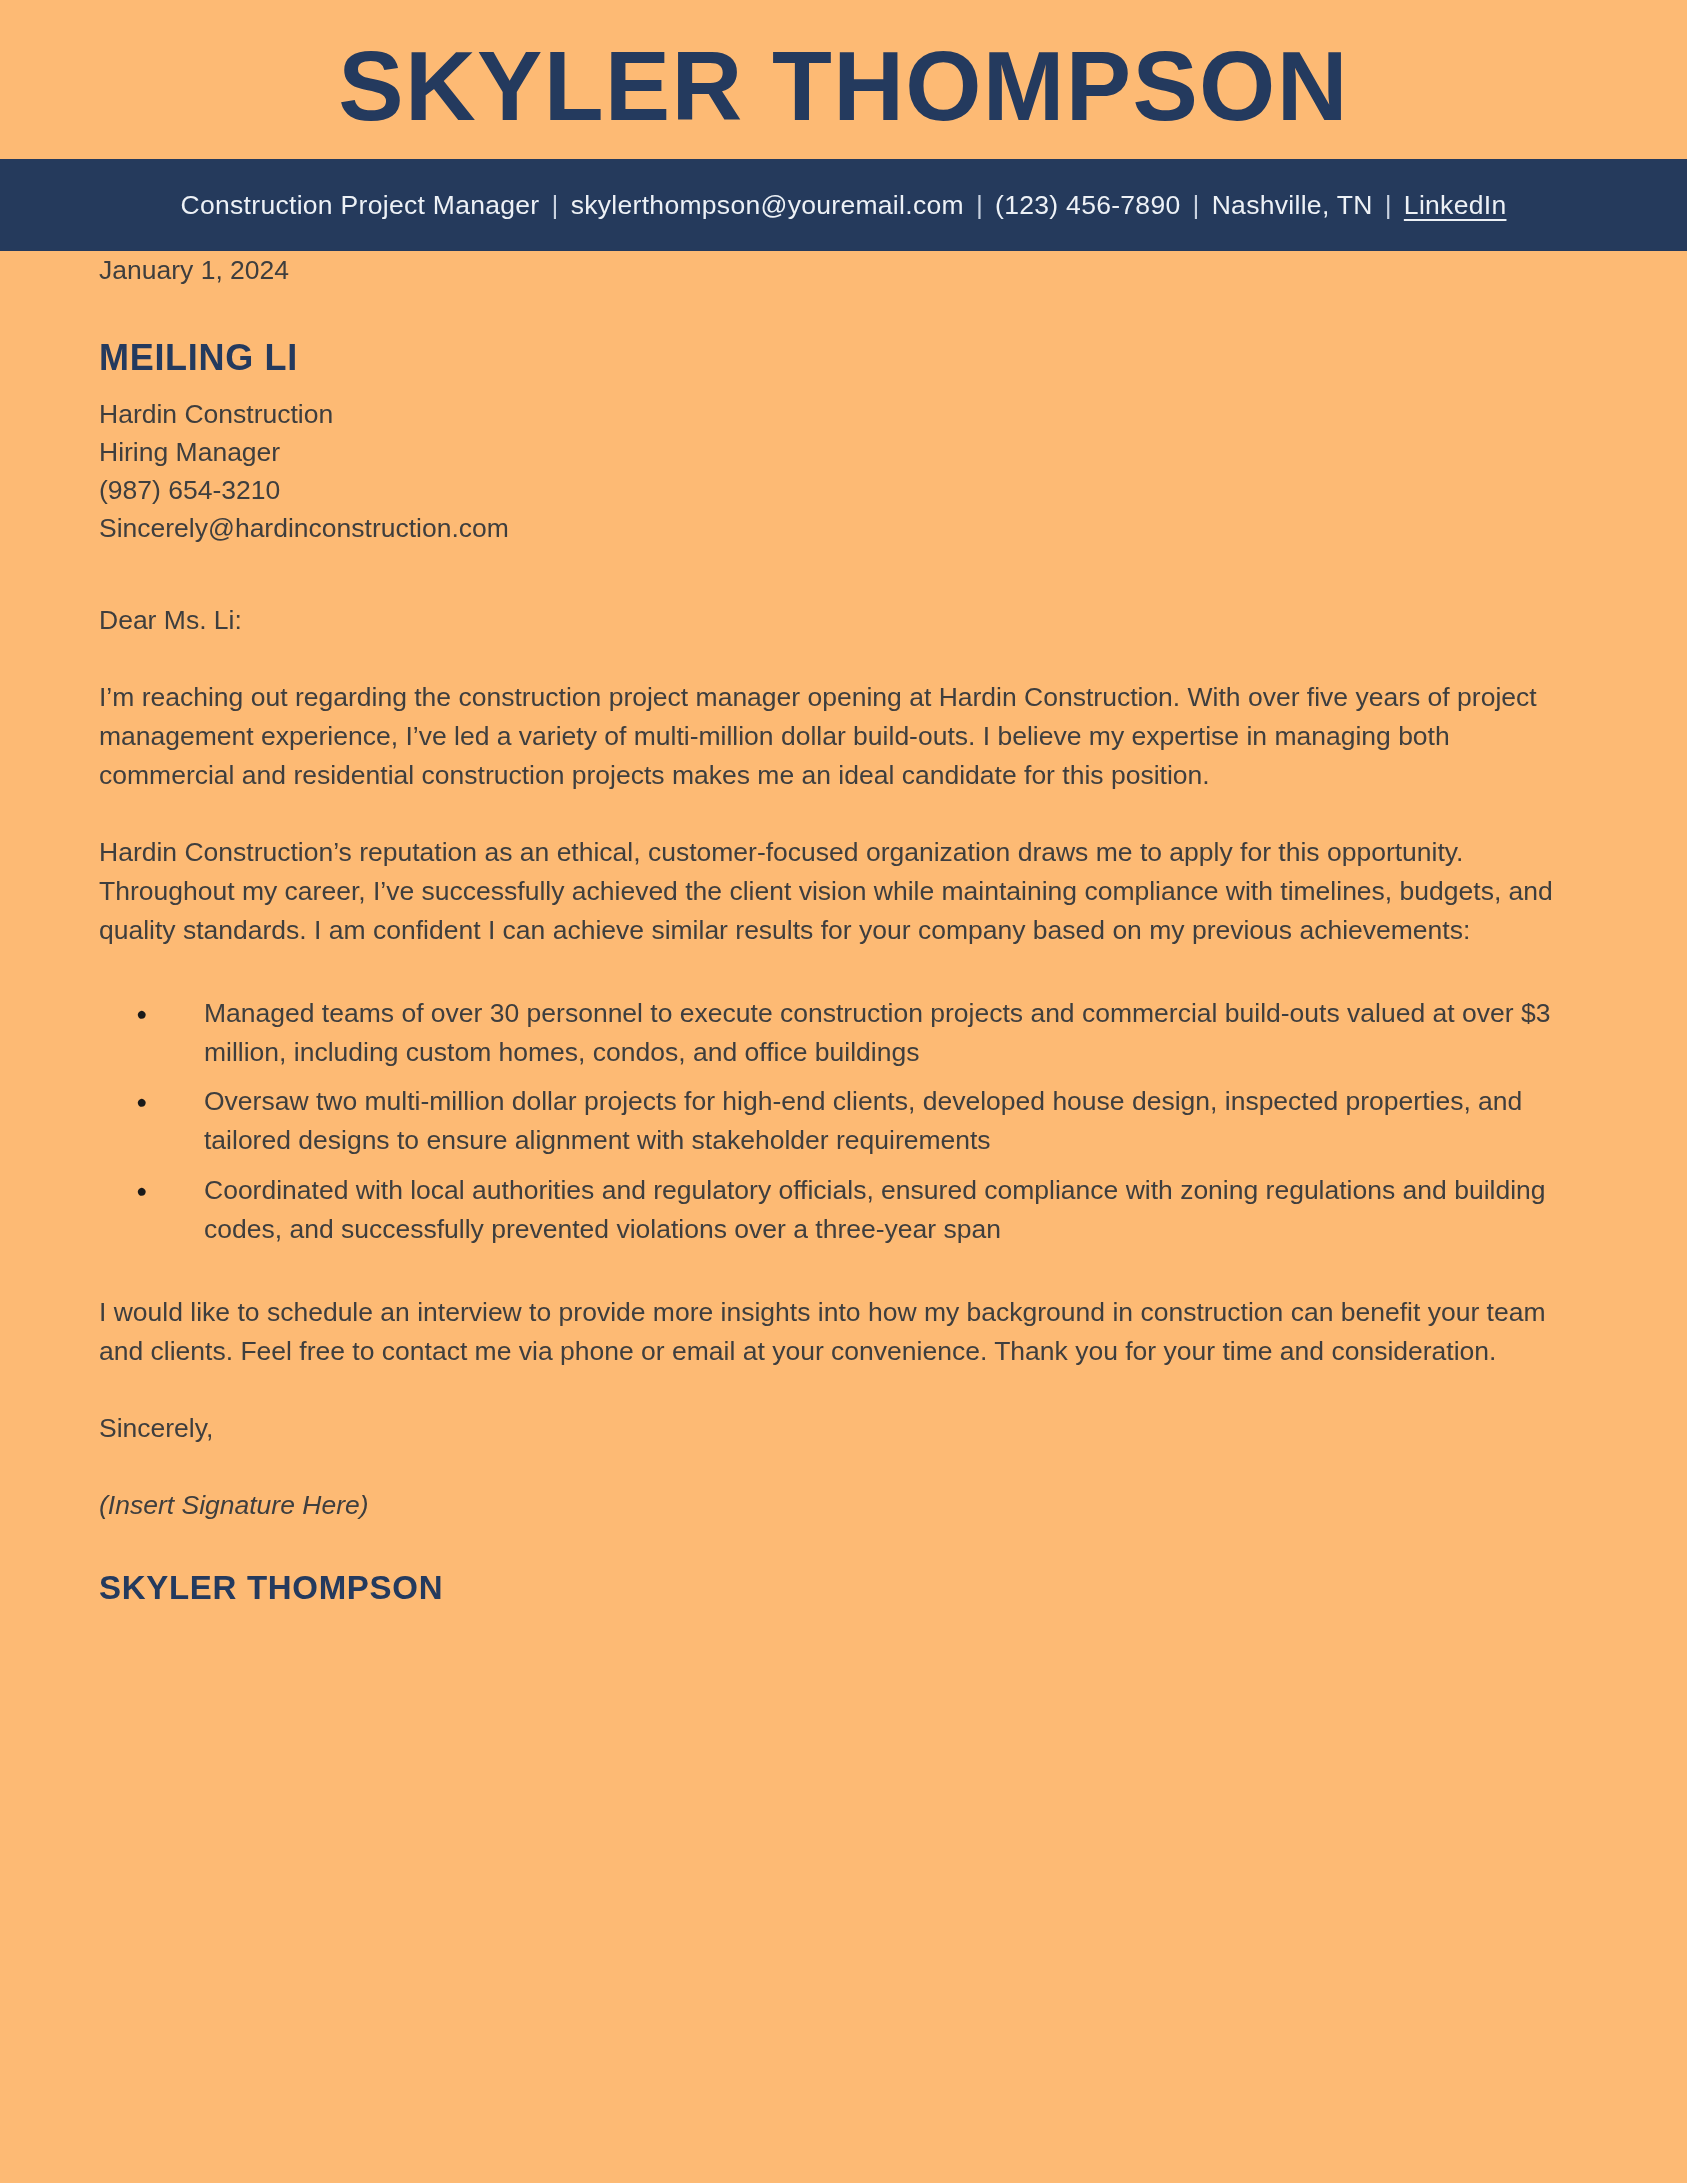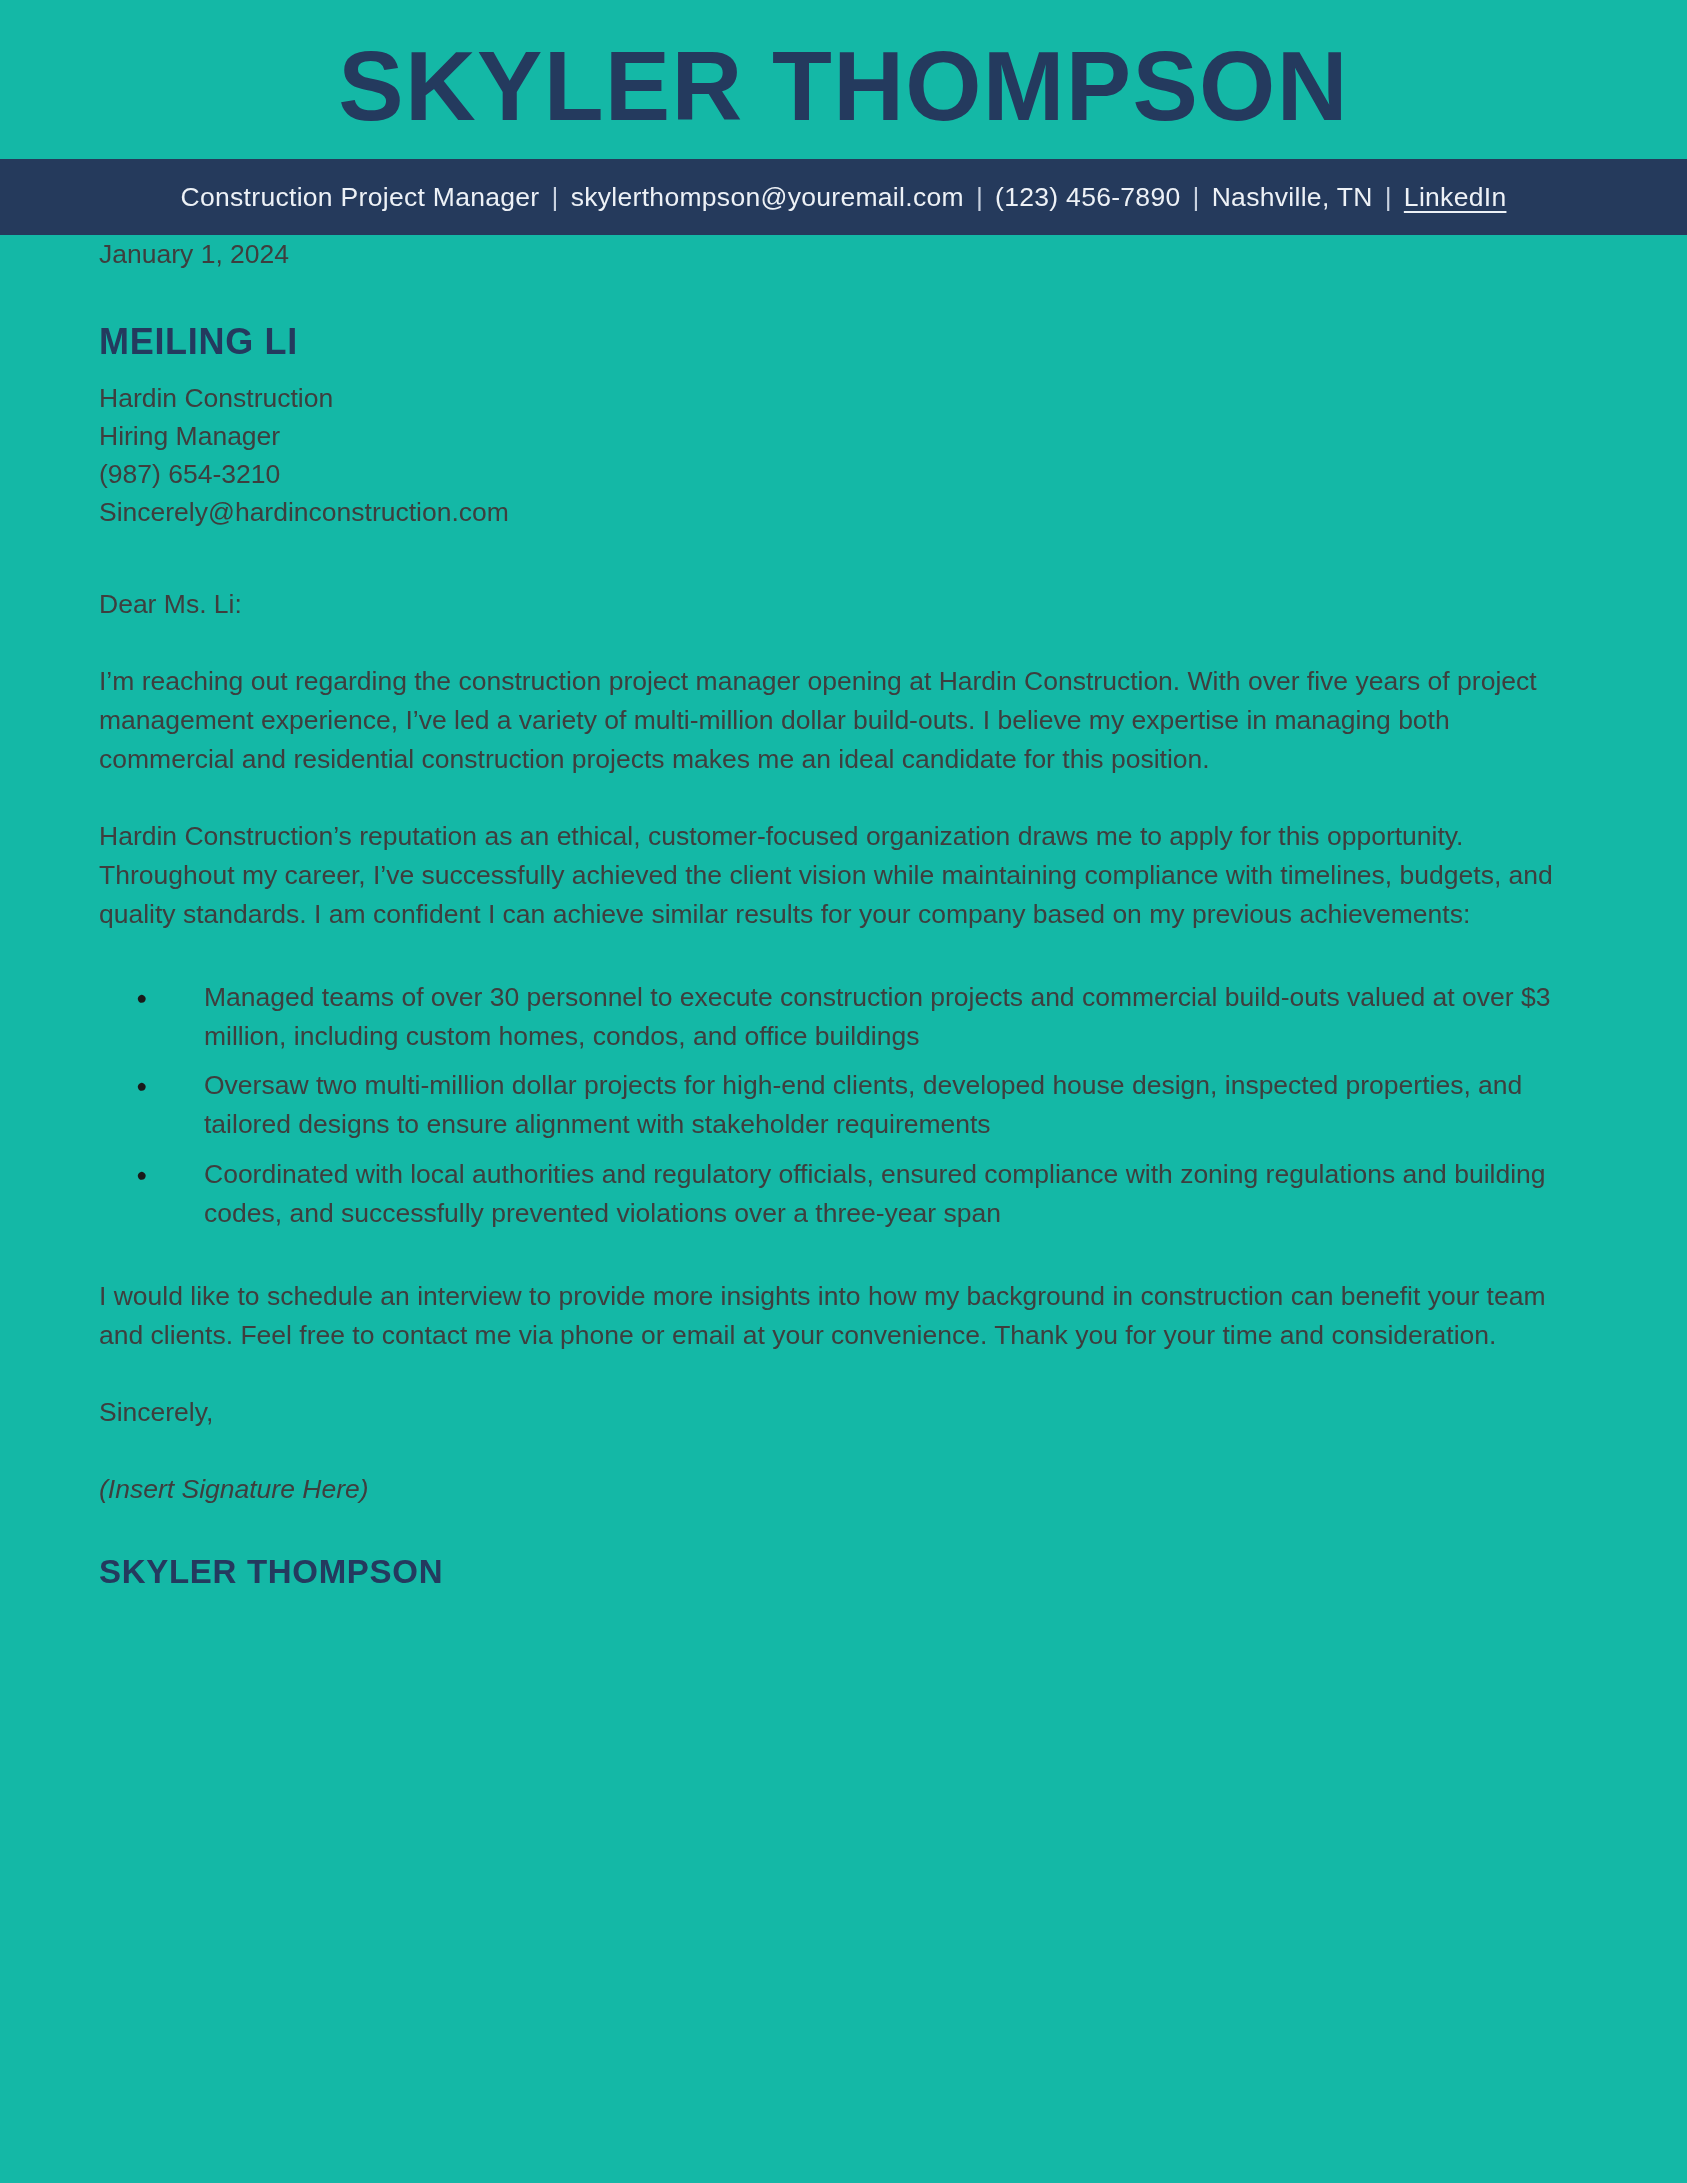--- a/index.html
+++ b/index.html
@@ -4,40 +4,40 @@
 <style>
   html, body {
     margin: 0;
     padding: 0;
     background: #ffffff;
   }
   .page {
     position: relative;
     width: 1687px;
     height: 2183px;
-    background: #14b8a6;
+    background: #fdba74;
     font-family: "Liberation Sans", sans-serif;
     color: #3e3e3e;
     overflow: hidden;
   }
   
   .header {
     padding-top: 33px;
     text-align: center;
   }
   .header-name {
     font-size: 98px;
     font-weight: bold;
     line-height: 1.1;
     letter-spacing: 1.3px;
     color: #243a5e;
   }
   .contact-bar {
     margin-top: 18.5px;
-    height: 76px;
+    height: 92px;
     background: #253a5c;
     display: flex;
     align-items: center;
     justify-content: center;
     color: #edf1f6;
     font-size: 26.5px;
     letter-spacing: 0.3px;
   }
   .contact-bar .sep {
     margin: 0 12px;

